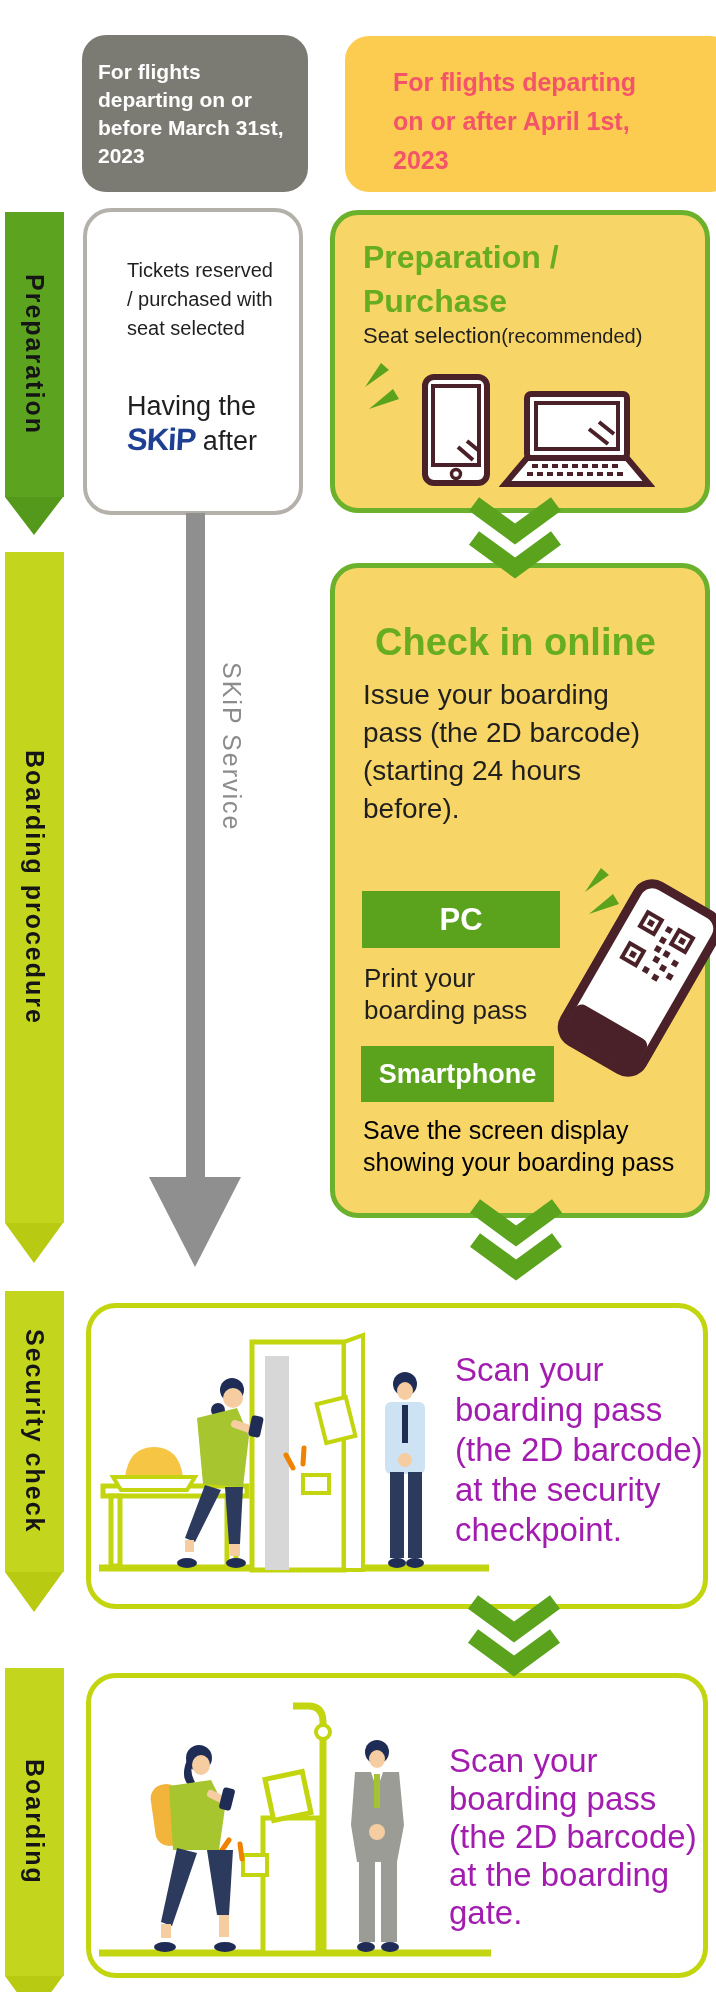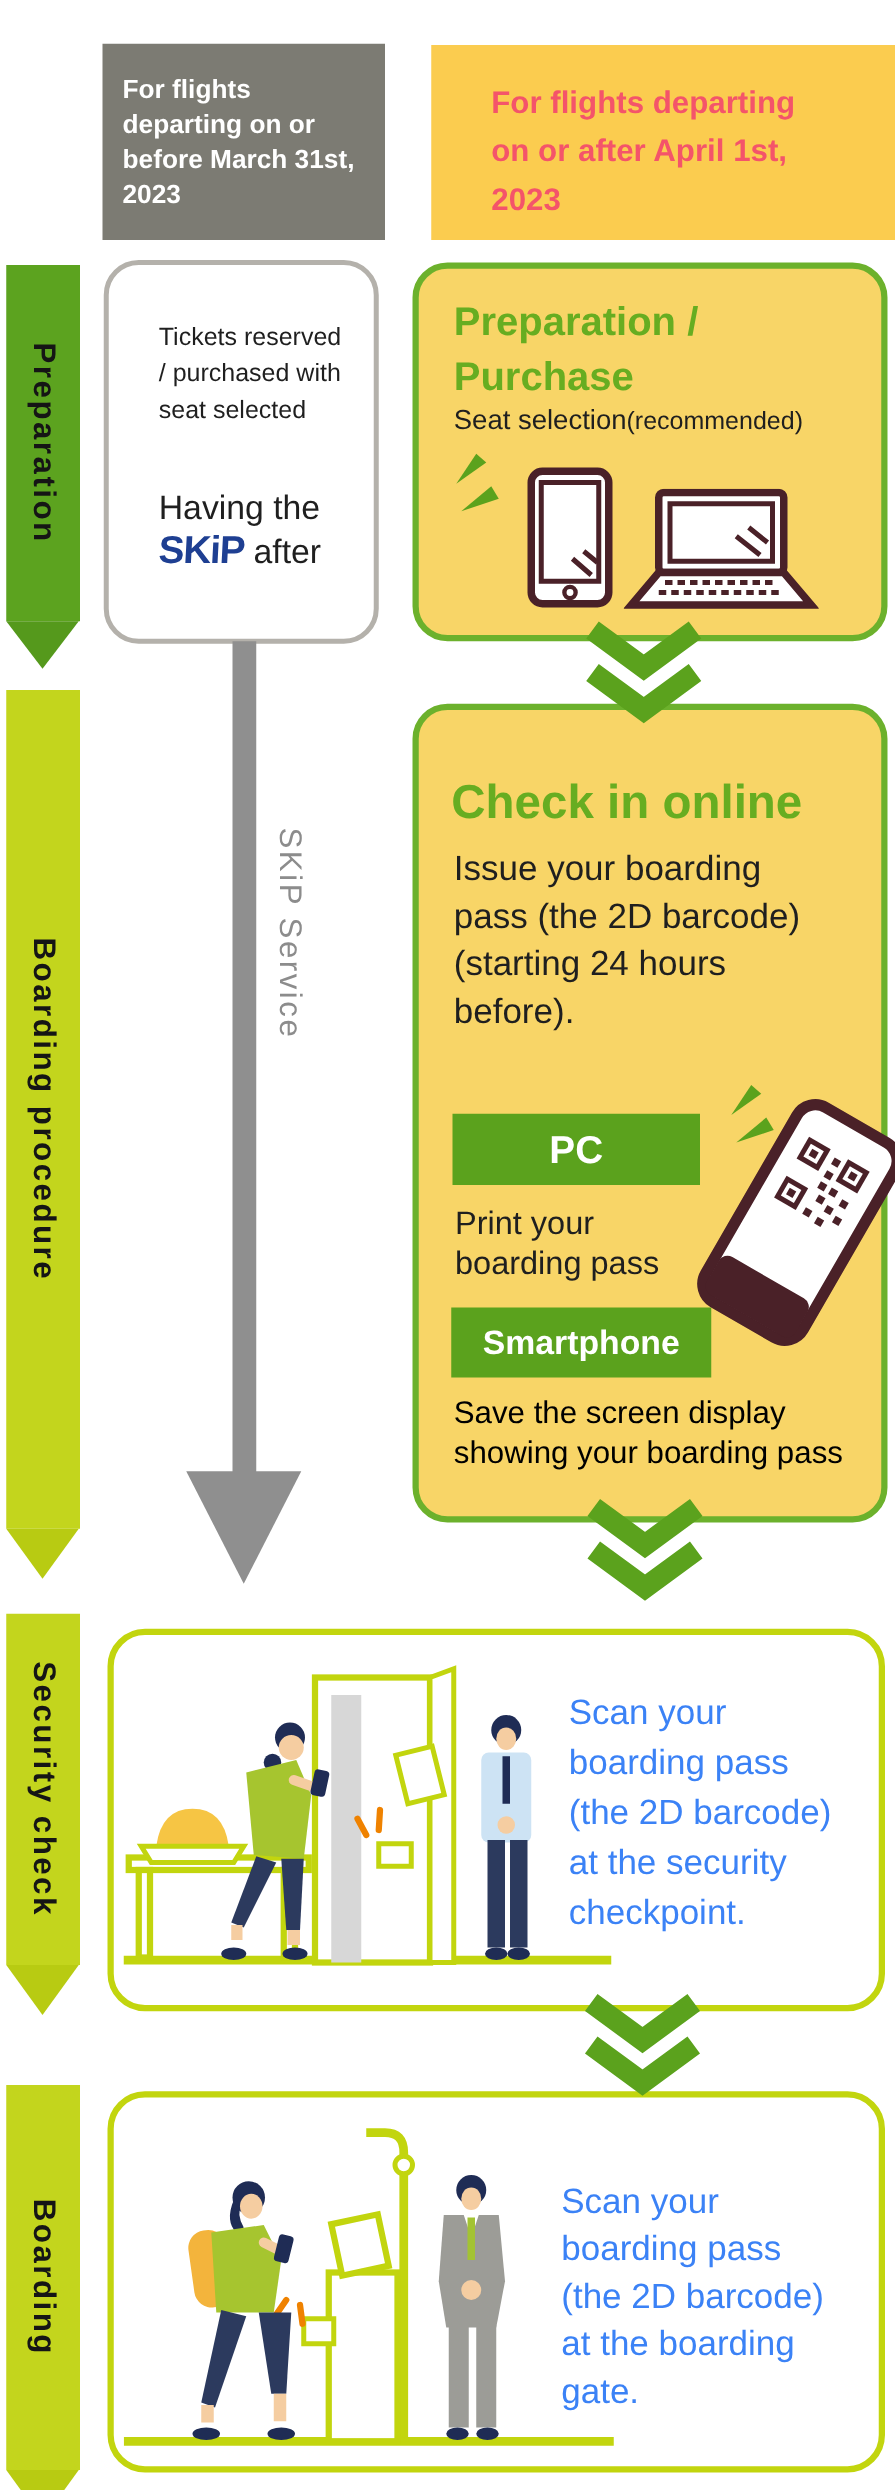--- a/index.html
+++ b/index.html
@@ -2,21 +2,21 @@
 <html><head>
 <meta charset="utf-8">
 <style>
   html,body{margin:0;padding:0;background:#ffffff;}
   body{font-family:"Liberation Sans","DejaVu Sans",sans-serif;}
   #canvas{position:relative;width:716px;height:1992px;background:#fff;overflow:hidden;}
   .abs{position:absolute;}
   .preline{white-space:pre-line;}
 
   
-  .hdr{box-sizing:border-box;font-weight:bold;}
+  .hdr{box-sizing:border-box;font-weight:bold;border-radius:24px;}
   .hdr-gray{left:82px;top:35px;width:226px;height:157px;background:#7c7b73;color:#ffffff;
             font-size:21px;line-height:28px;padding:23px 6px 0 16px;}
   .hdr-yellow{left:345px;top:36px;width:389px;height:156px;background:#fbcc4f;color:#f4546a;
               font-size:25px;line-height:39px;padding:27px 0 12px 48px;}
 
   
   .banner{position:absolute;left:5px;width:59px;}
   .banner-body{width:59px;display:flex;align-items:center;justify-content:center;}
   .banner-tip{width:0;height:0;border-left:29.5px solid transparent;border-right:29.5px solid transparent;}
   .bg-green{background:#5ca31f;}       .tip-green{border-top:38px solid #55991c;}
@@ -37,40 +37,40 @@
              border-right:46px solid transparent;border-top:90px solid #8f8f8f;}
   .service-label{left:217px;top:662px;writing-mode:vertical-rl;text-orientation:mixed;
                  font-size:25px;color:#8c8c8c;letter-spacing:2px;}
 
   
   .ybox{left:330px;width:380px;background:#f8d567;border:5px solid #6cb12c;border-radius:28px;box-sizing:border-box;}
   .box1{top:210px;height:303px;}
   .box2{top:563px;height:655px;}
   .step-title{color:#67ad21;font-weight:bold;margin:0;}
   .t1{left:28px;top:20px;font-size:32px;line-height:44px;}
-  .t2{left:26px;top:52px;font-size:38px;line-height:44px;}
+  .t2{left:40px;top:52px;font-size:38px;line-height:44px;}
   .subtitle{left:28px;top:108px;font-size:22px;color:#1f1f1f;white-space:nowrap;}
   .subtitle .small{font-size:20px;margin-top:48px;}
   .body-text{left:28px;top:108px;font-size:28px;line-height:38px;color:#1f1f1f;}
   .gbtn{background:#5ba21d;color:#fff;font-weight:bold;display:flex;align-items:center;justify-content:center;}
   .pc-btn{left:27px;top:323px;width:198px;height:57px;font-size:31px;}
-  .sp-btn{left:26px;top:478px;width:208px;height:56px;font-size:27px;}
+  .sp-btn{left:26px;top:478px;width:193px;height:56px;font-size:27px;}
   .pc-note{left:29px;top:394px;font-size:26px;line-height:32px;color:#1f1f1f;}
   .sp-note{left:28px;top:546px;font-size:25px;line-height:32px;color:#000000;}
   .qr-phone{left:255px;top:315px;transform:rotate(30deg);}
 
   
   .chev{z-index:6;}
   .c1{left:466px;top:496px;} .c2{left:467px;top:1198px;} .c3{left:465px;top:1594px;}
 
   
   .obox{left:86px;width:622px;background:#fff;border:5px solid #c2d50e;border-radius:30px;box-sizing:border-box;}
   .box3{top:1303px;height:306px;}
   .box4{top:1673px;height:305px;}
-  .scan-note{font-size:28px;line-height:40px;color:#3b82f6;}
+  .scan-note{font-size:33px;line-height:40px;color:#a21caf;}
   .scan3{left:364px;top:42px;}
   .scan4{left:358px;top:64px;line-height:38px;}
 </style>
 </head>
 <body>
 
 <div id="canvas">
 
   <div class="abs hdr hdr-gray preline">For flights
 departing on or

